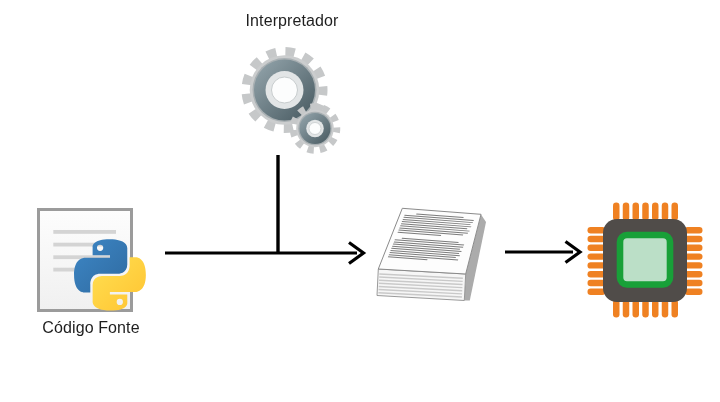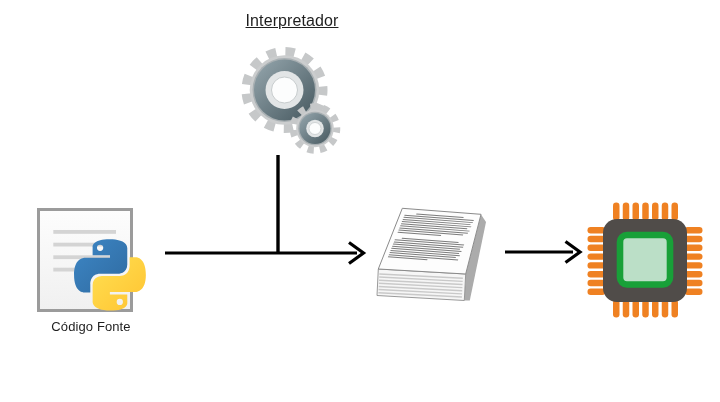--- a/index.html
+++ b/index.html
@@ -3,23 +3,23 @@
 <meta charset="utf-8">
 <style>
   html,body{margin:0;padding:0;background:#ffffff;}
   #canvas{
     position:relative;width:720px;height:402px;background:#ffffff;
     font-family:"Liberation Sans",sans-serif;overflow:hidden;
   }
   .abs{position:absolute;}
   .node-label{
     position:absolute;transform:translateX(-50%);
-    font-size:13px;color:#1e1e1e;white-space:nowrap;letter-spacing:0.1px;
+    font-size:16px;color:#1e1e1e;white-space:nowrap;letter-spacing:0.1px;
   }
-  #lbl-interpreter{font-size:16px;text-decoration:underline;}
+  #lbl-interpreter{font-size:16px;}
 </style>
 </head>
 <body>
 
 <div id="canvas">
 
   <svg class="abs" style="left:0;top:0" width="720" height="402" viewBox="0 0 720 402">
 
     <path d="M278 155 L278 254" stroke="#000000" stroke-width="3.4" fill="none"></path>
 

